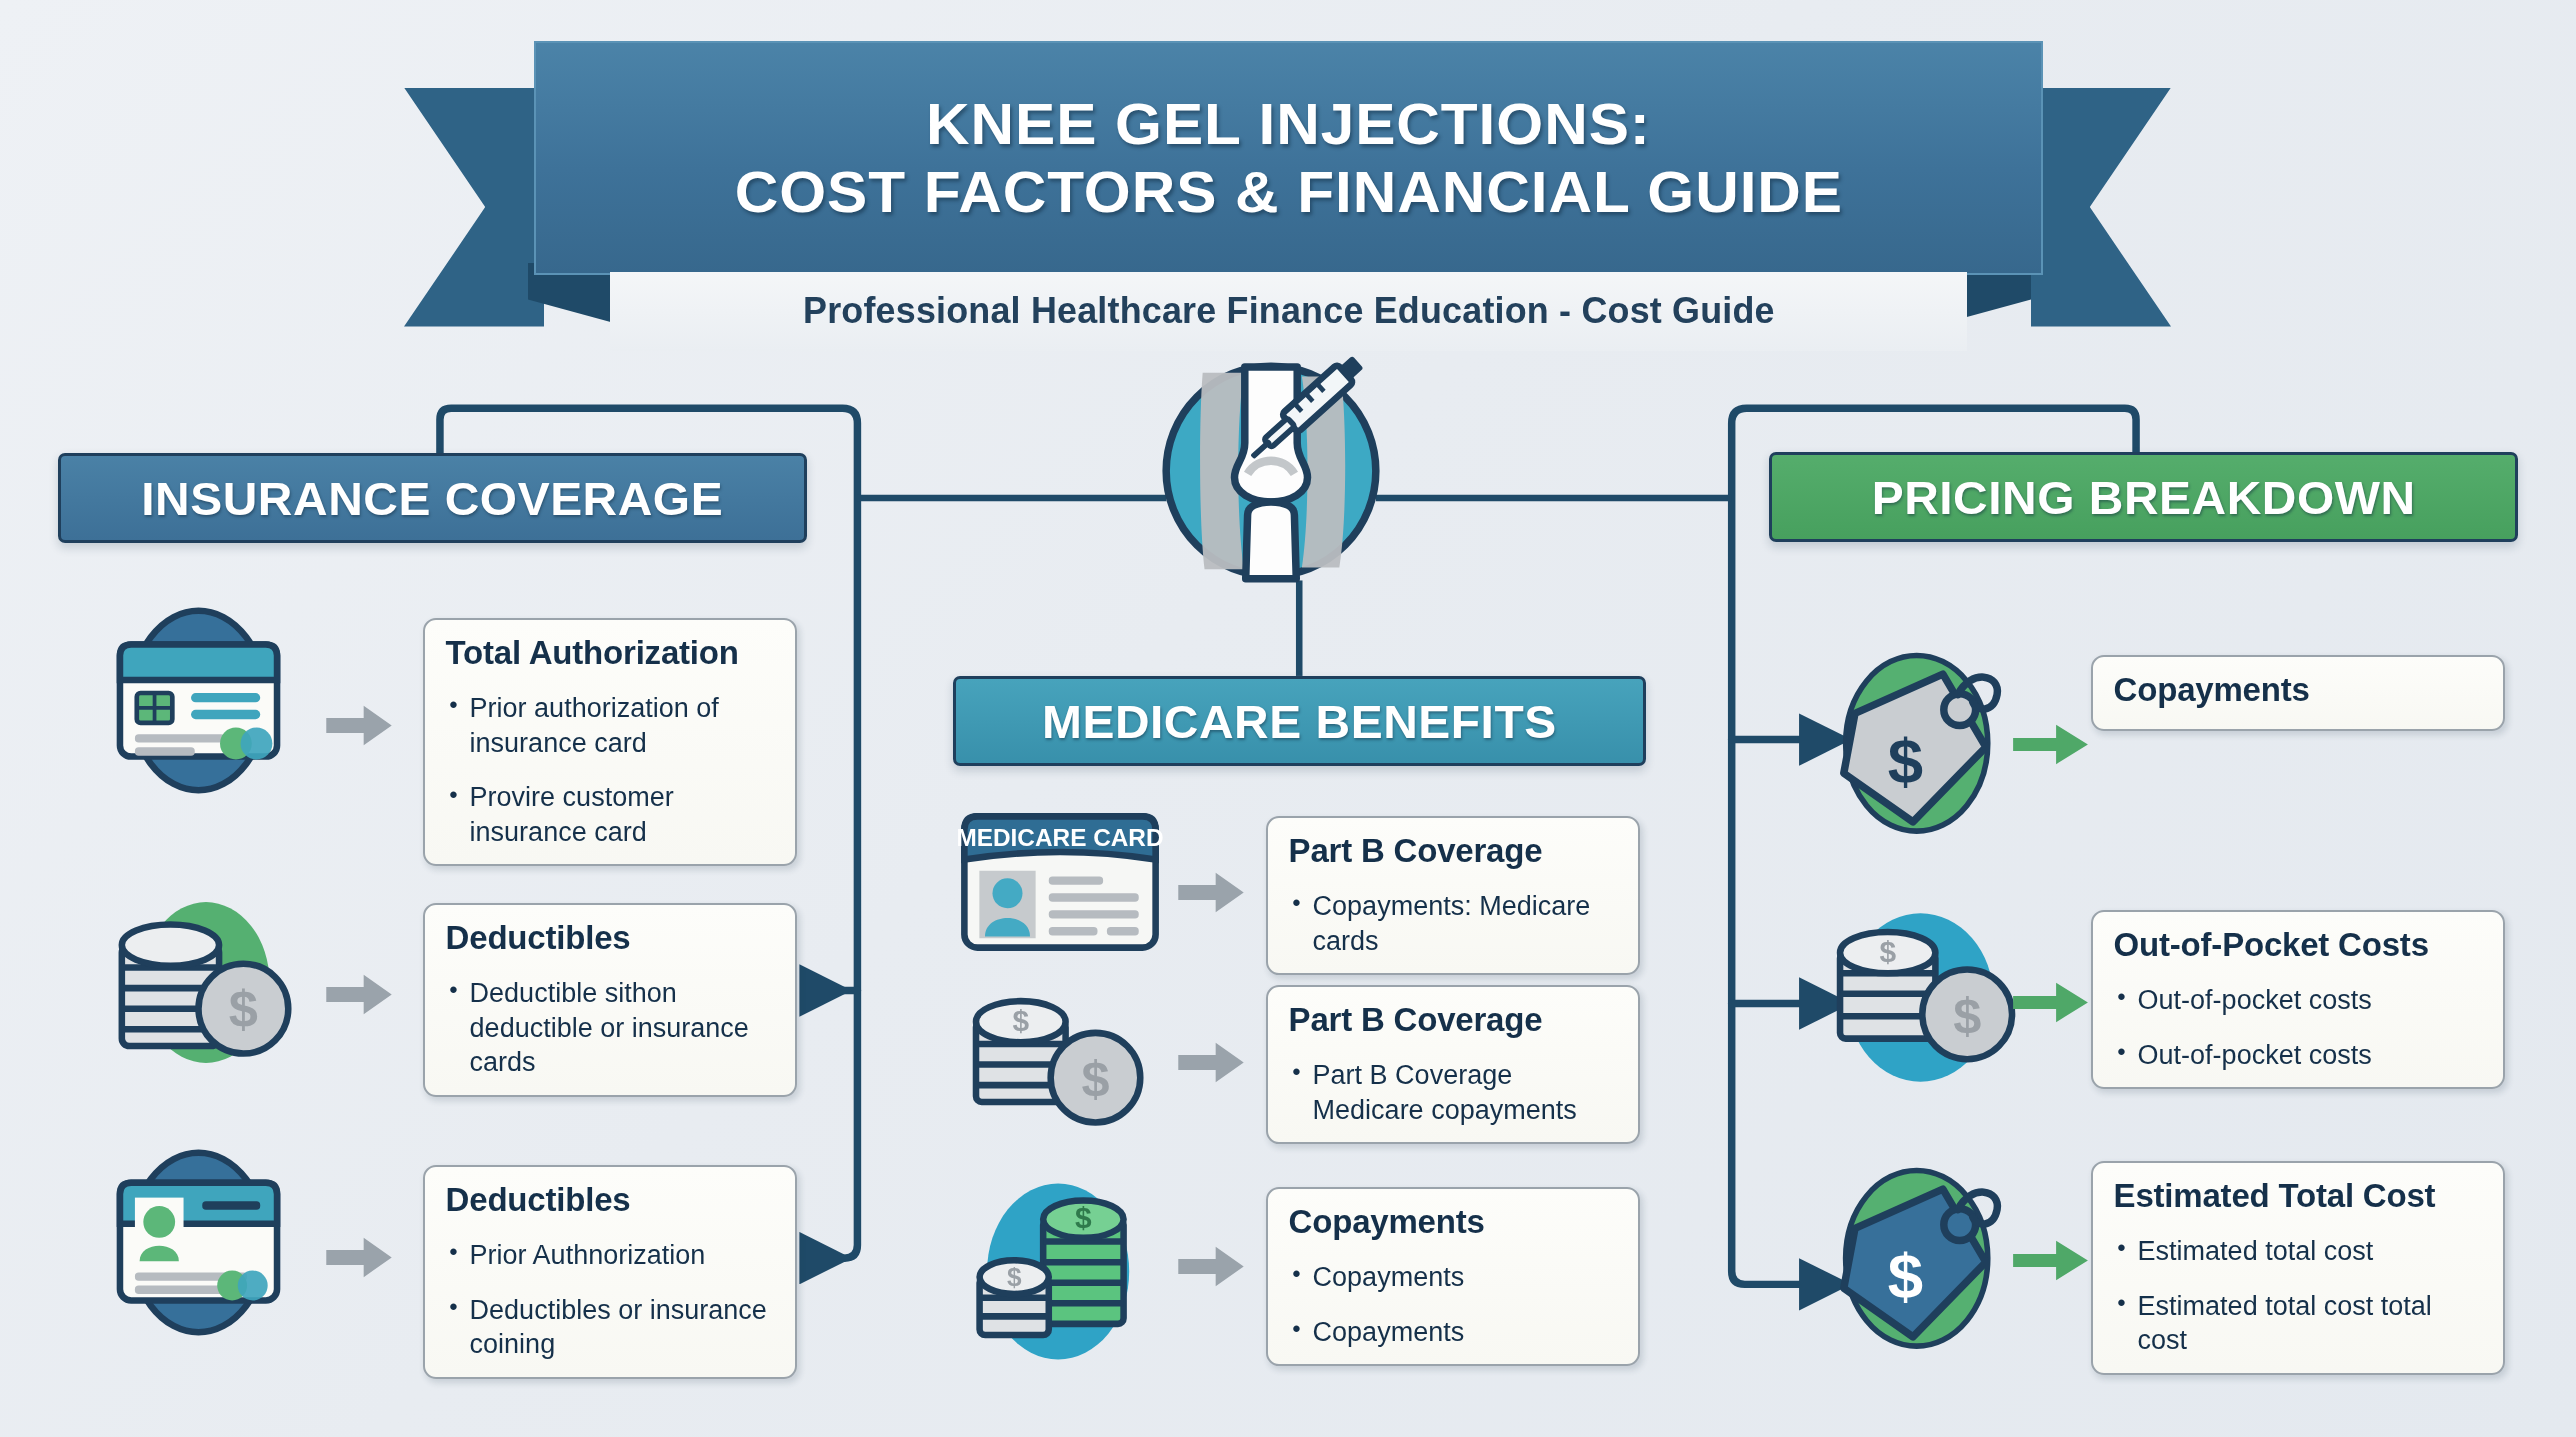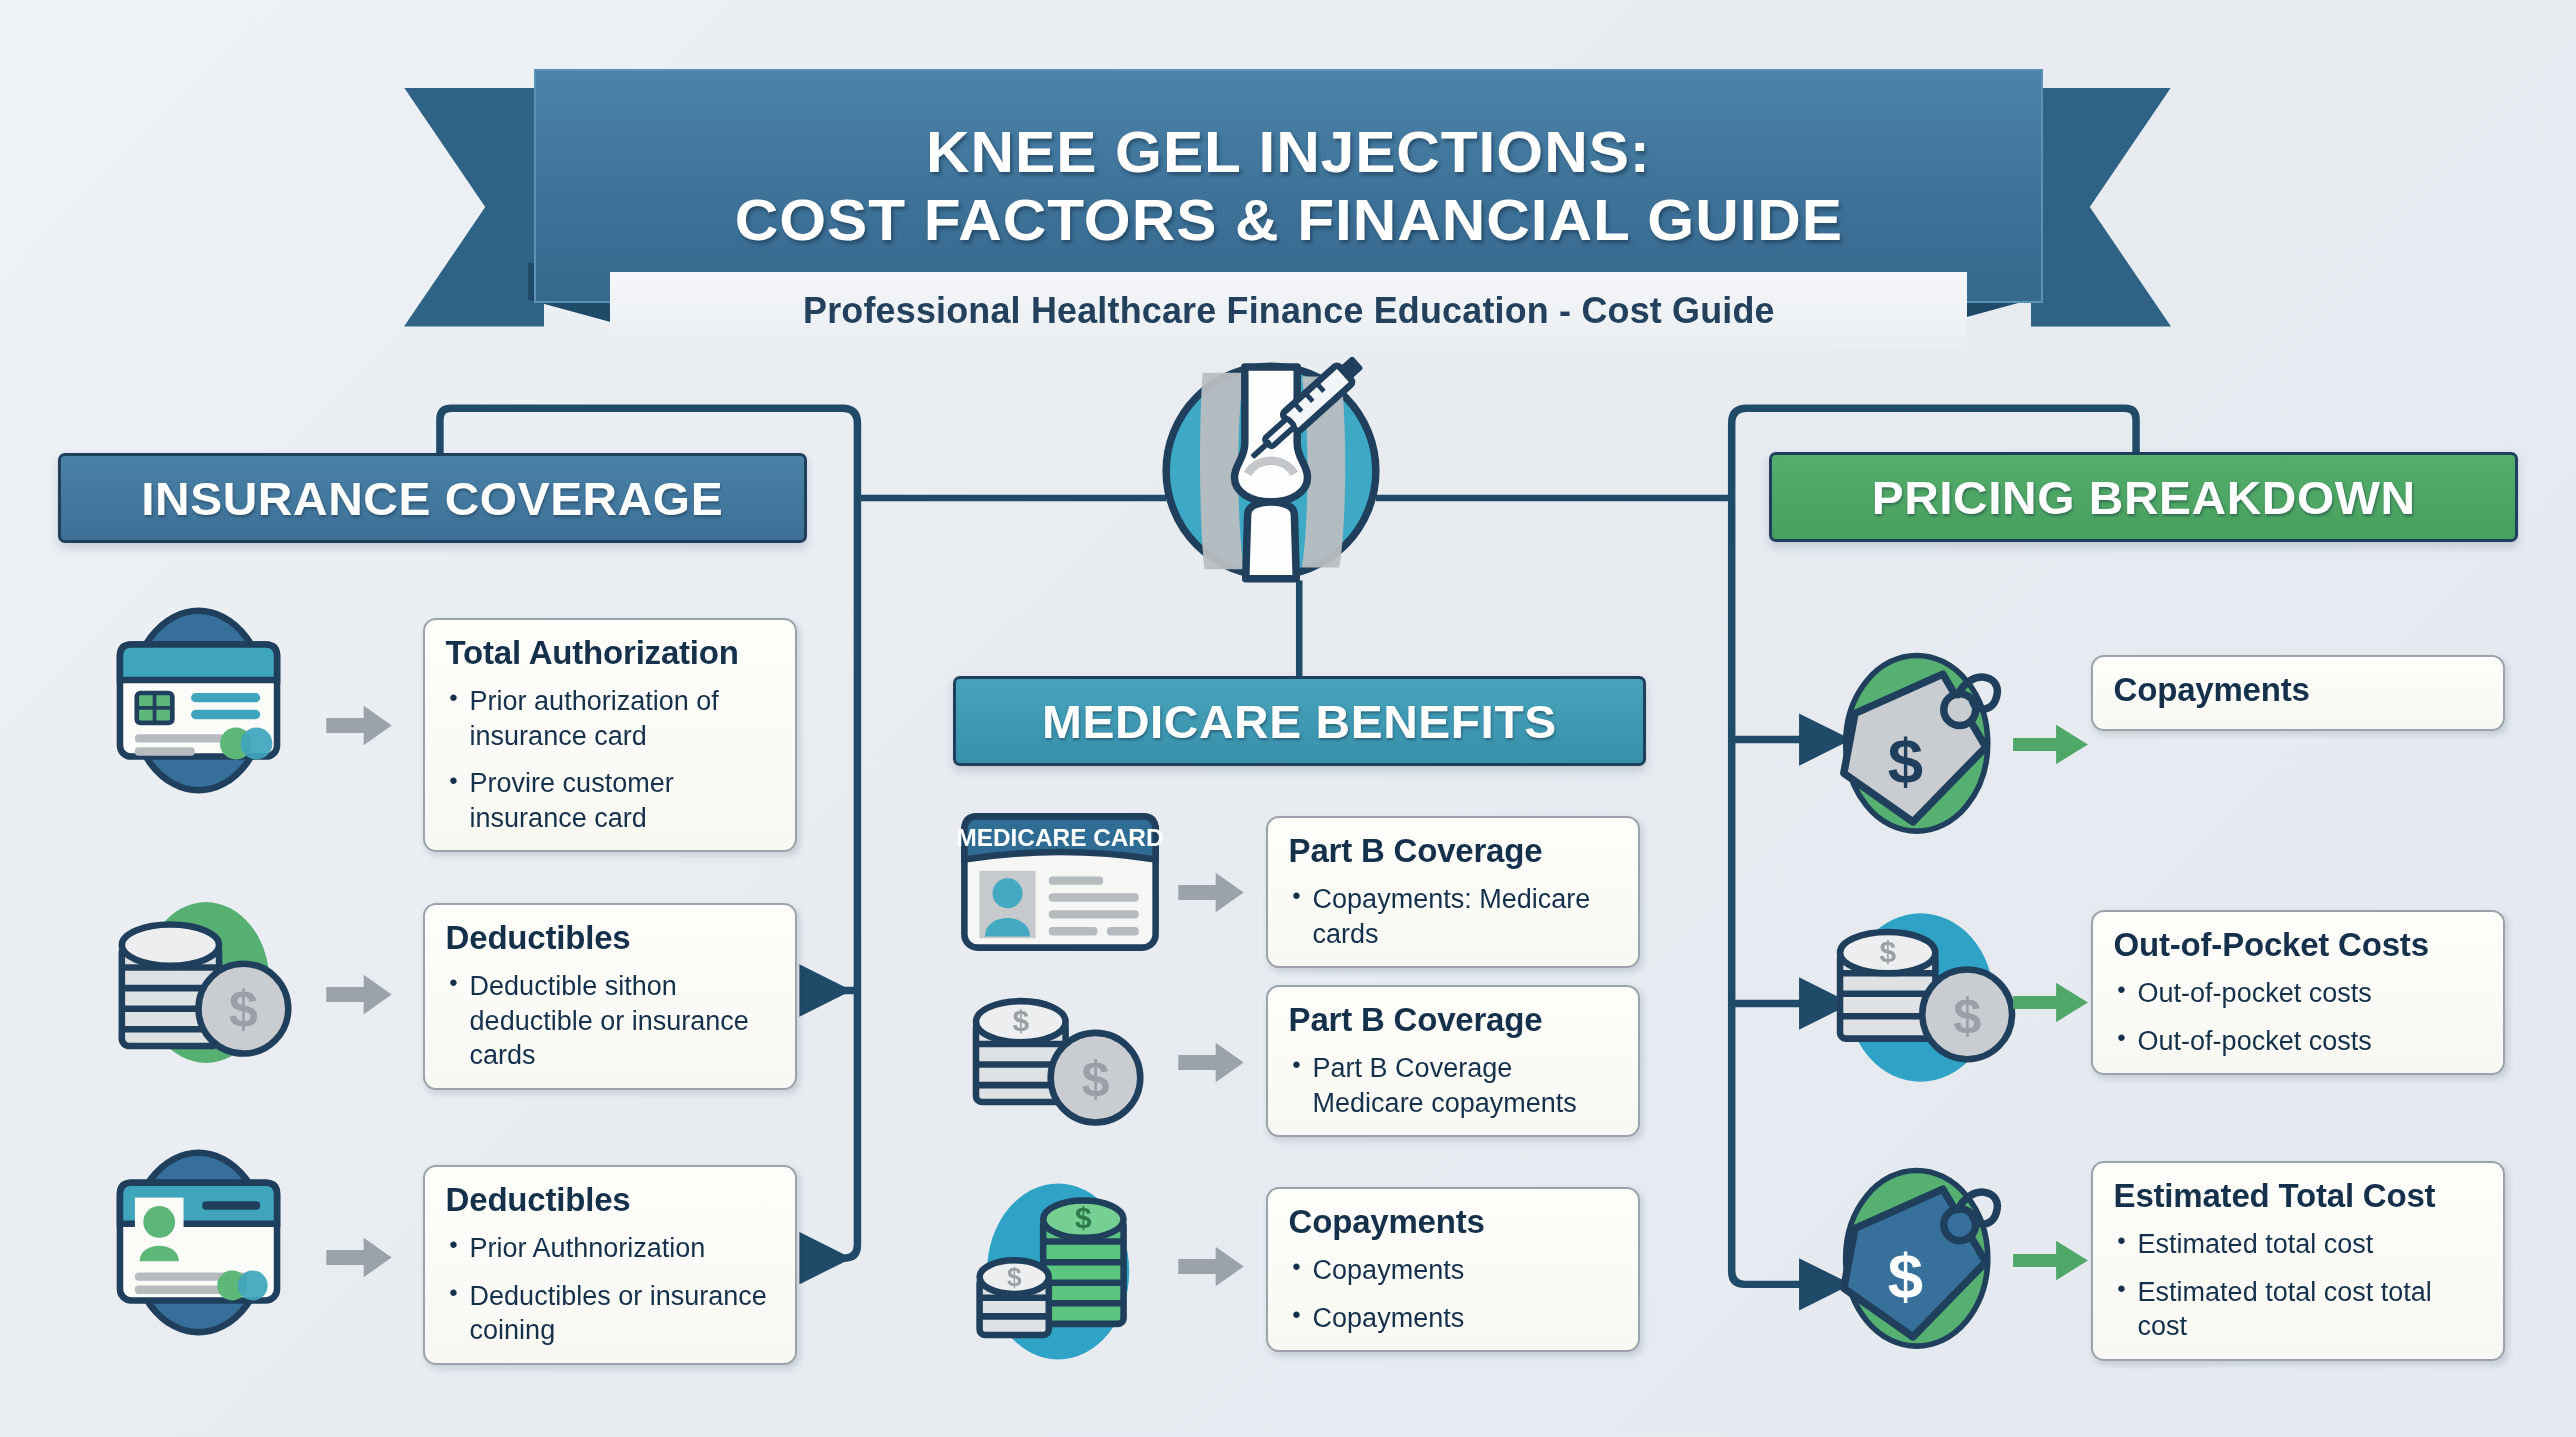--- a/index.html
+++ b/index.html
@@ -23,21 +23,21 @@
   .ribbon-tail.right { left: 2031px; clip-path: polygon(0 0, 100% 0, 42% 50%, 100% 100%, 0 100%); }
   .ribbon-fold {
     position: absolute; top: 242px; width: 110px; height: 67px; background: #1f4a68;
   }
   .ribbon-fold.left  { left: 528px;  clip-path: polygon(0 0, 100% 0, 100% 100%, 0 55%); }
   .ribbon-fold.right { left: 1921px; clip-path: polygon(0 0, 100% 0, 100% 55%, 0 100%); }
   #ribbon-main {
     position: absolute; left: 534px; top: 20.6px; width: 1509px; height: 234px;
     background: linear-gradient(180deg, #4b83a8 0%, #3e7299 55%, #37688d 100%);
     border: 2.8px solid #5b93b6;
-    display: flex; flex-direction: column; align-items: center; justify-content: center; margin-top: 28px;
+    display: flex; flex-direction: column; align-items: center; justify-content: center;
   }
   .banner-line {
     color: #ffffff; font-weight: bold; letter-spacing: 0.9px;
     font-size: 58px; line-height: 1.18;
     text-shadow: 1.9px 2.8px 3.7px rgba(10,35,55,.45);
     text-align: center;
     transform: scaleX(1.04);
   }
   #subtitle-plate {
     position: absolute; left: 610px; top: 251px; width: 1357px; height: 79px;
@@ -83,21 +83,21 @@
     padding: 15px 19px 15px 20.6px;
     box-shadow: 2.8px 3.7px 6.6px rgba(40,60,80,.16);
   }
   .card h3 {
     color: #15304a; font-size: 33px; font-weight: bold; line-height: 1.1;
     margin-bottom: 5.6px; letter-spacing: -0.2px;
   }
   .card ul { list-style: none; }
   .card li {
     color: #15304a; font-size: 27px; line-height: 1.28; font-weight: normal;
-    padding-left: 24px; position: relative; margin-top: 13px;
+    padding-left: 24px; position: relative; margin-top: 20px;
   }
   .card li::before {
     content: "\2022"; position: absolute; left: 3.7px; top: -0.9px; font-size: 24px;
   }
 
   
   #card-l1 { left: 423px; top: 618px;  width: 374px; }
   #card-l2 { left: 423px; top: 903px;  width: 374px; }
   #card-l3 { left: 423px; top: 1165px; width: 374px; }
   

